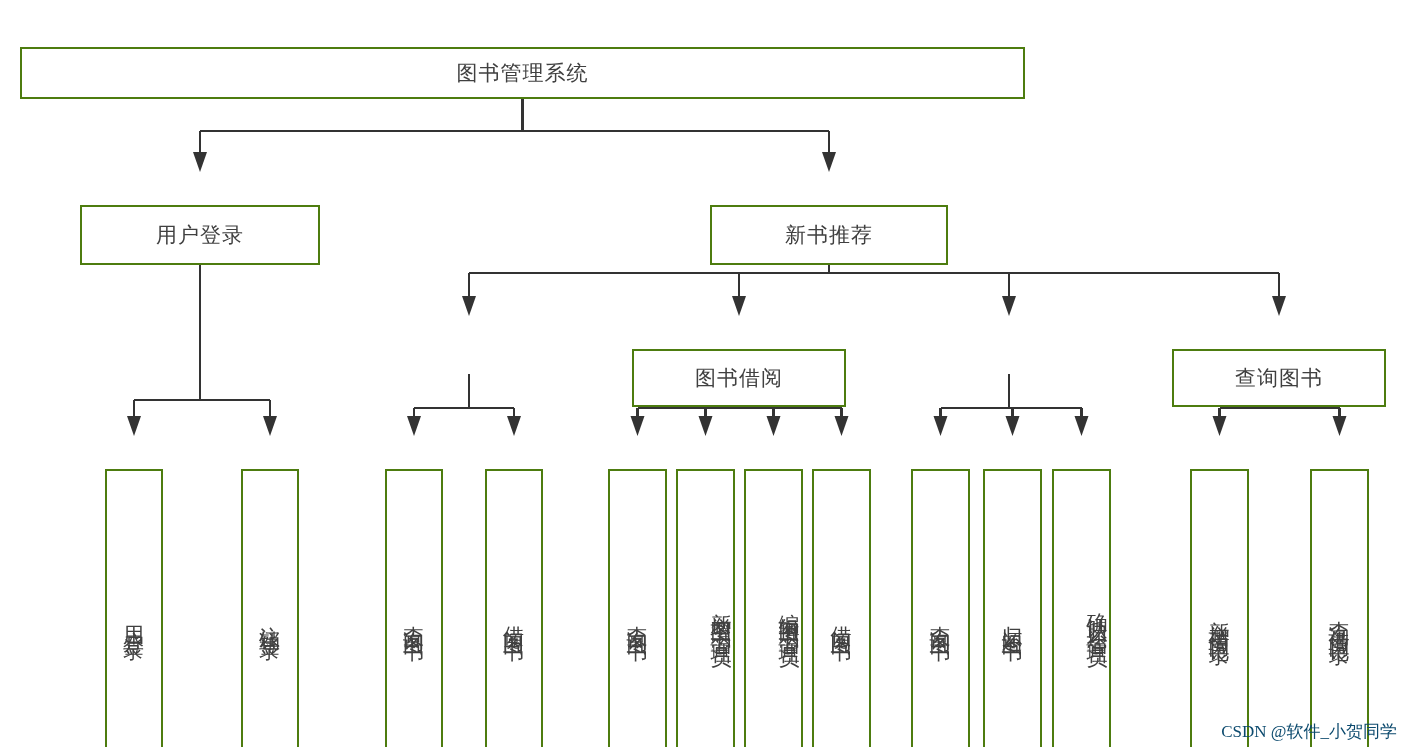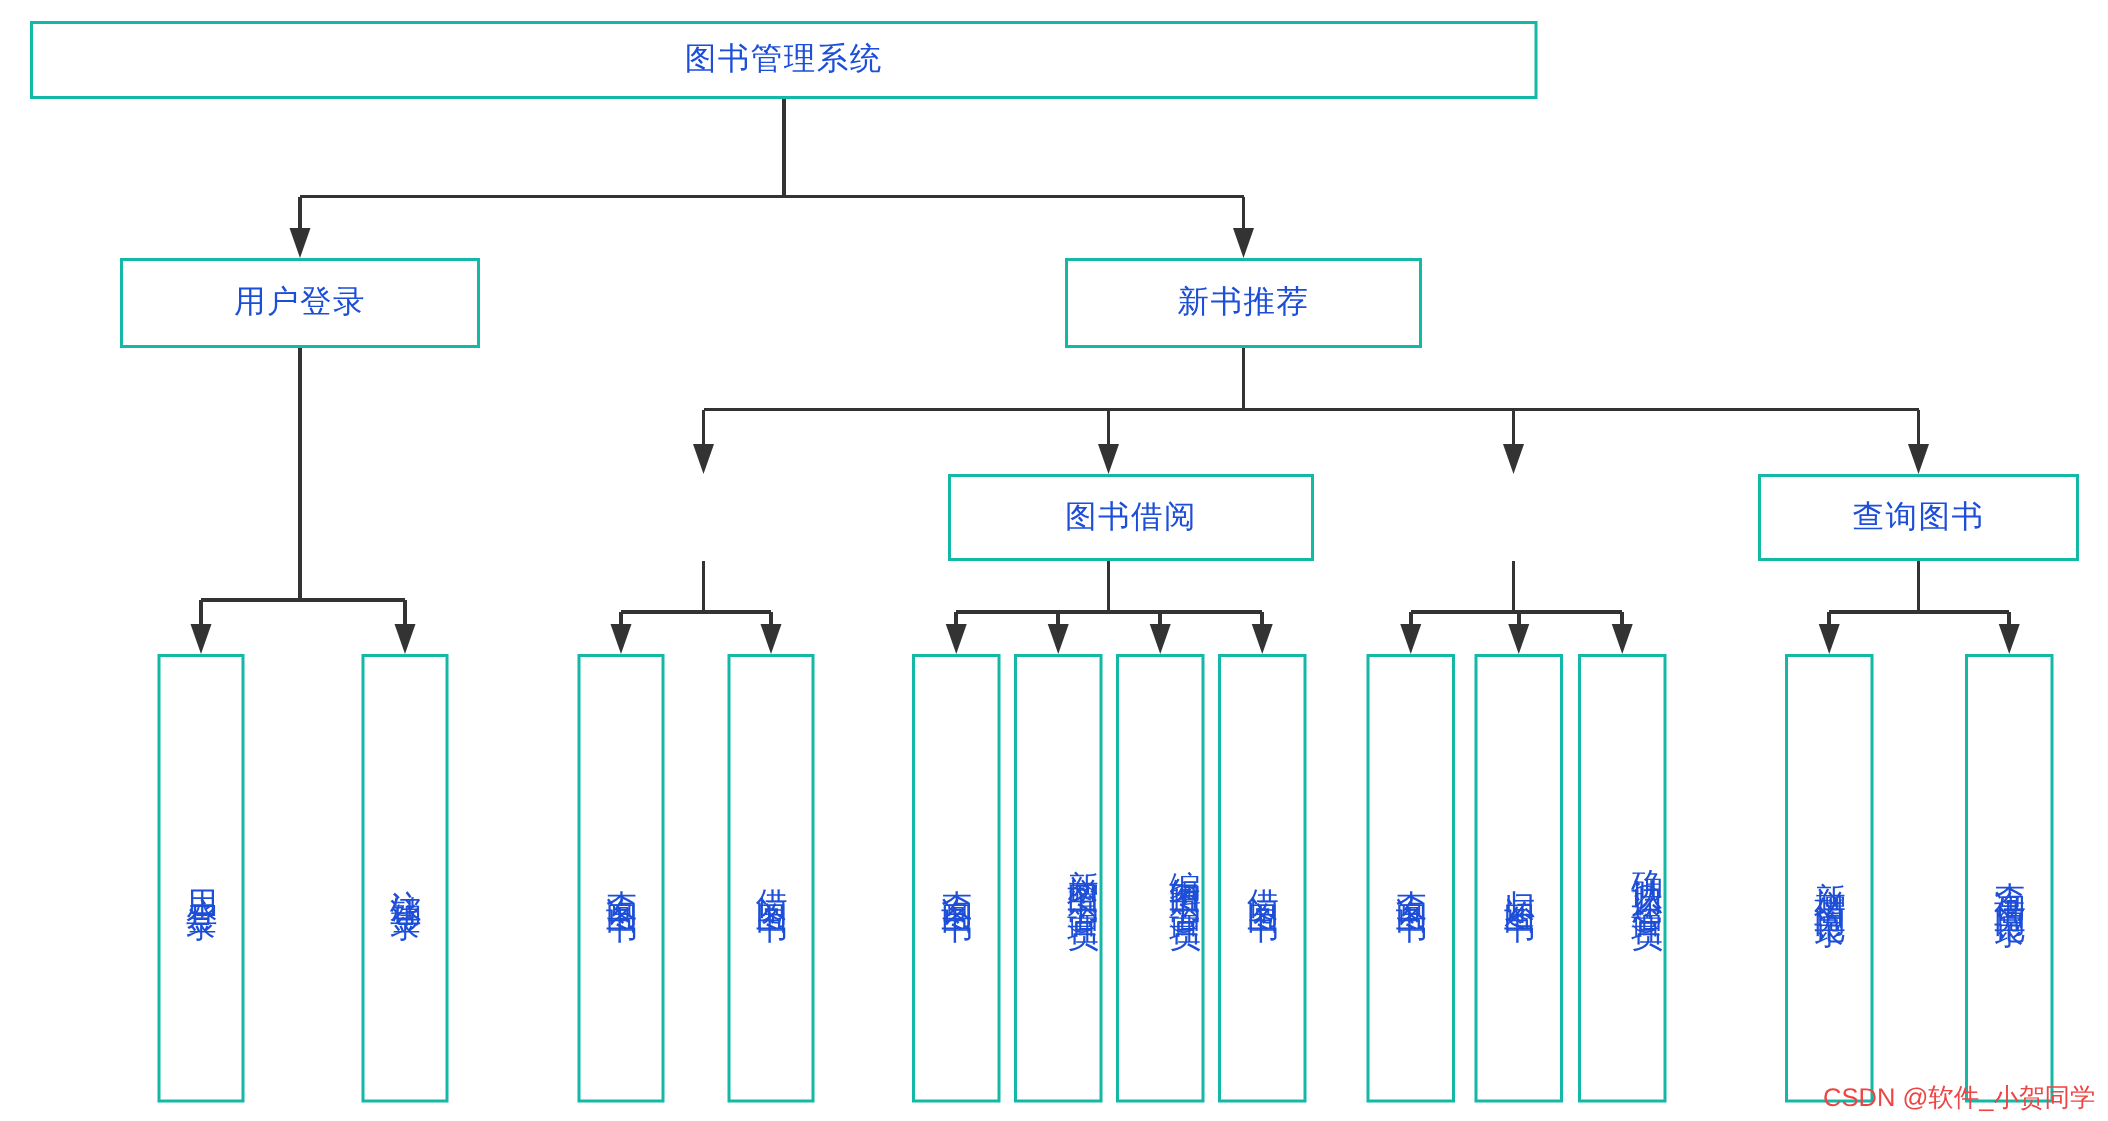--- a/index.html
+++ b/index.html
@@ -22,26 +22,27 @@
     position: absolute;
     left: 0;
     top: 0;
     width: 1405px;
     height: 747px;
     pointer-events: none;
   }
   .node {
     position: absolute;
     box-sizing: border-box;
-    border: 2px solid #14b8a6;
+    border: 2px solid #4d7c0f;
     background: #ffffff;
     display: flex;
     align-items: center;
     justify-content: center;
-    color: #1d4ed8;
+    color: #404040;
+    margin-top: 33px;
   }
   .node.horizontal {
     font-size: 21px;
     letter-spacing: 1px;
     line-height: 1.2;
   }
   .node.root {
     font-size: 21px;
   }
   .node.vertical {
@@ -60,23 +61,24 @@
   }
   .node-label {
     display: block;
     white-space: nowrap;
   }
   #watermark {
     position: absolute;
     right: 8px;
     bottom: 4px;
     font-size: 17px;
-    color: #ef4444;
+    color: #0c4a6e;
     white-space: nowrap;
     user-select: none;
+    font-family: Liberation Serif, serif;
   }
 </style>
 </head>
 <body>
 
 <div id="diagram-root">
 
   <svg id="edge-layer" viewBox="0 0 1405 747" xmlns="http://www.w3.org/2000/svg">
       <line x1="522.5" y1="66" x2="522.5" y2="131" stroke="#333333" stroke-width="2.5" shape-rendering="crispEdges"></line>
       <line x1="200" y1="131" x2="829" y2="131" stroke="#333333" stroke-width="2.5" shape-rendering="crispEdges"></line>
@@ -136,21 +138,21 @@
     <span class="node-label">图书管理系统</span>
   </div>
 
   <div class="node horizontal" style="left: 80px; top: 172px; width: 240px; height: 60px;">
     <span class="node-label">用户登录</span>
   </div>
   <div class="node horizontal" style="left: 710px; top: 172px; width: 238px; height: 60px;">
     <span class="node-label">新书推荐</span>
   </div>
 
-  <div class="node horizontal" style="left: 632px; top: 316px; width: 244px; height: 58px;">
+  <div class="node horizontal" style="left: 632px; top: 316px; width: 214px; height: 58px;">
     <span class="node-label">图书借阅</span>
   </div>
   <div class="node horizontal" style="left: 1172px; top: 316px; width: 214px; height: 58px;">
     <span class="node-label">查询图书</span>
   </div>
 
   <div class="node vertical centered" style="left: 105px; top: 436px; width: 58px; height: 299px;">
     <span class="node-label">用户登录</span>
   </div>
   <div class="node vertical centered" style="left: 241px; top: 436px; width: 58px; height: 299px;">

